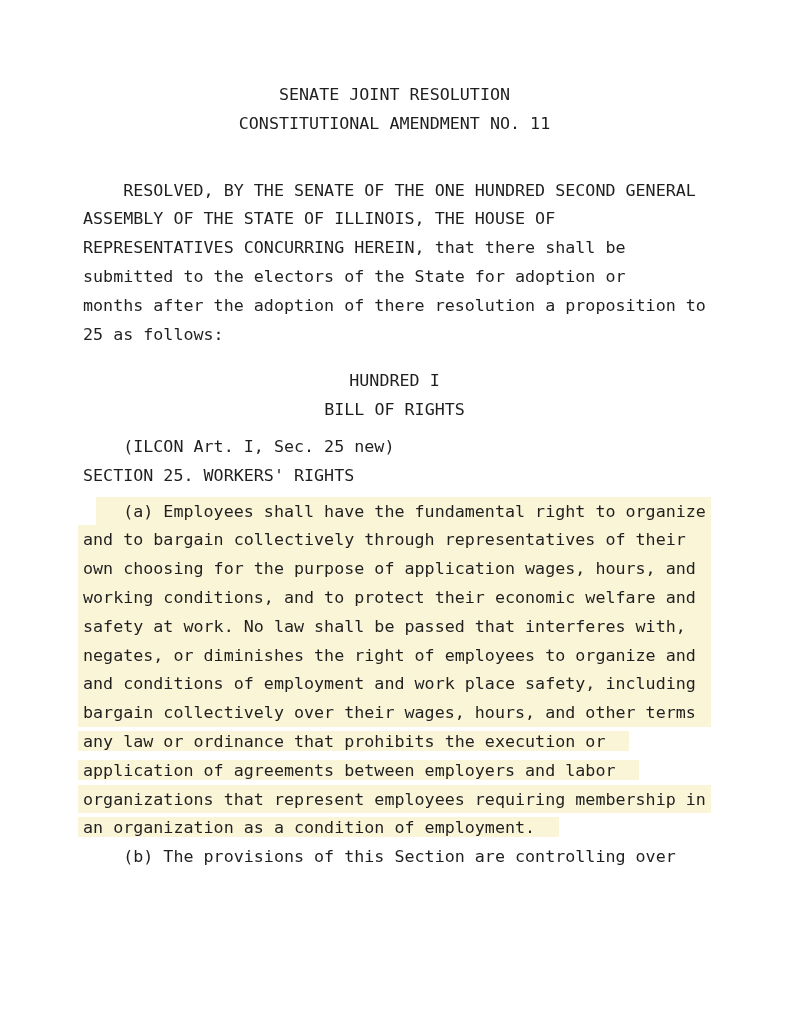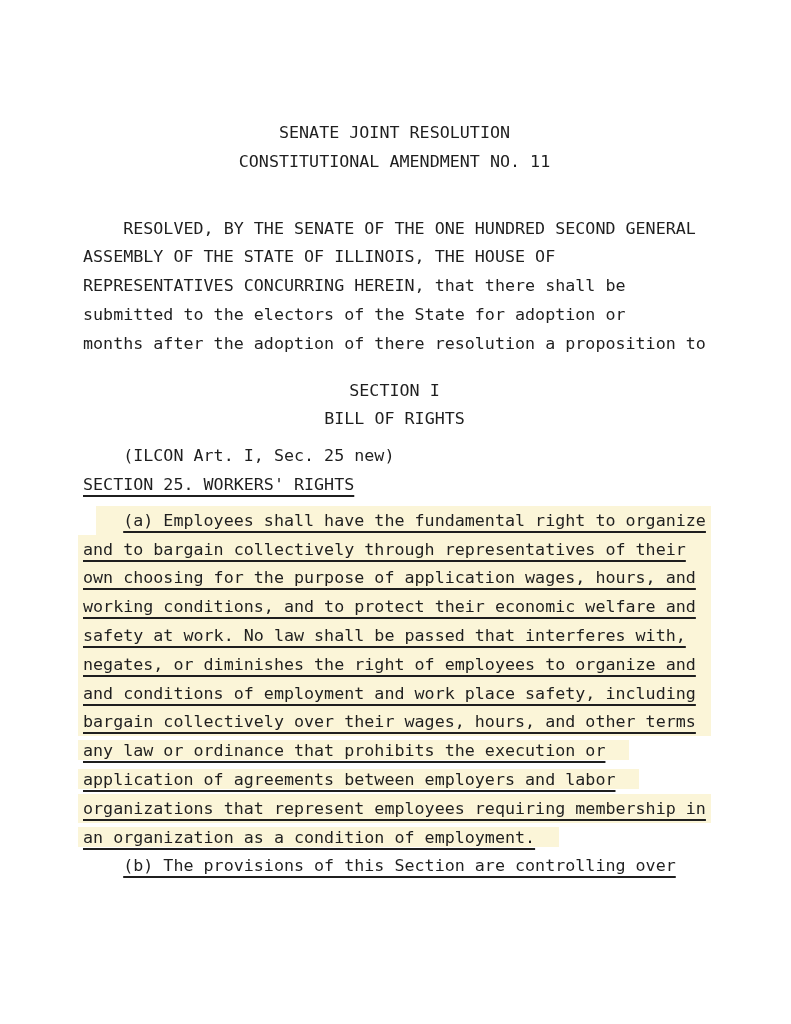--- a/index.html
+++ b/index.html
@@ -15,33 +15,32 @@
     overflow:hidden;
   }
   .page{
     position:relative;
     width:716px;height:1024px;
     background:var(--page-bg);
     color:var(--text);
     font-family:"DejaVu Sans Mono","Liberation Mono",monospace;
     font-size:16.7px;
     line-height:var(--lh);
-    padding-top:118px;
+    padding-top:80px;
     padding-left:78px;
   }
   .doc{width:633px;}
   .block{width:633px;}
   .center .line{text-align:center;padding-left:0;}
   .line{
     white-space:pre;
     padding-left:5px;
     height:var(--lh);
   }
   .u{
-    text-decoration:underline;
     text-decoration-thickness:1.6px;
     text-underline-offset:4.5px;
   }
   .hl-full{background:var(--hl);}
   .hl-first{background:linear-gradient(90deg, transparent 18px, var(--hl) 18px);}
   .seg.hl-short{
     background:var(--hl);
     margin-left:-5px;
     padding-left:5px;
     padding-right:24px;
@@ -61,23 +60,24 @@
       <div class="block b-title center">
         <div class="line"><span class="seg"><span class="txt">SENATE JOINT RESOLUTION</span></span></div>
         <div class="line"><span class="seg"><span class="txt">CONSTITUTIONAL AMENDMENT NO. 11</span></span></div>
       </div>
       <div class="block b-resolved">
         <div class="line"><span class="pre">    </span><span class="seg"><span class="txt">RESOLVED, BY THE SENATE OF THE ONE HUNDRED SECOND GENERAL</span></span></div>
         <div class="line"><span class="seg"><span class="txt">ASSEMBLY OF THE STATE OF ILLINOIS, THE HOUSE OF</span></span></div>
         <div class="line"><span class="seg"><span class="txt">REPRESENTATIVES CONCURRING HEREIN, that there shall be</span></span></div>
         <div class="line"><span class="seg"><span class="txt">submitted to the electors of the State for adoption or</span></span></div>
         <div class="line"><span class="seg"><span class="txt">months after the adoption of there resolution a proposition to</span></span></div>
+        <div class="line"><span class="seg"><span class="txt">25 as follows:</span></span></div>
       </div>
       <div class="block b-article center">
-        <div class="line"><span class="seg"><span class="txt">SECTION I</span></span></div>
+        <div class="line"><span class="seg"><span class="txt">HUNDRED I</span></span></div>
         <div class="line"><span class="seg"><span class="txt">BILL OF RIGHTS</span></span></div>
       </div>
       <div class="block b-ilcon">
         <div class="line"><span class="pre">    </span><span class="seg"><span class="txt">(ILCON Art. I, Sec. 25 new)</span></span></div>
         <div class="line"><span class="seg"><span class="txt u">SECTION 25. WORKERS' RIGHTS</span></span></div>
       </div>
       <div class="block b-sub-a">
         <div class="line hl-first"><span class="pre">    </span><span class="seg"><span class="txt u">(a) Employees shall have the fundamental right to organize</span></span></div>
         <div class="line hl-full"><span class="seg"><span class="txt u">and to bargain collectively through representatives of their</span></span></div>
         <div class="line hl-full"><span class="seg"><span class="txt u">own choosing for the purpose of application wages, hours, and</span></span></div>

